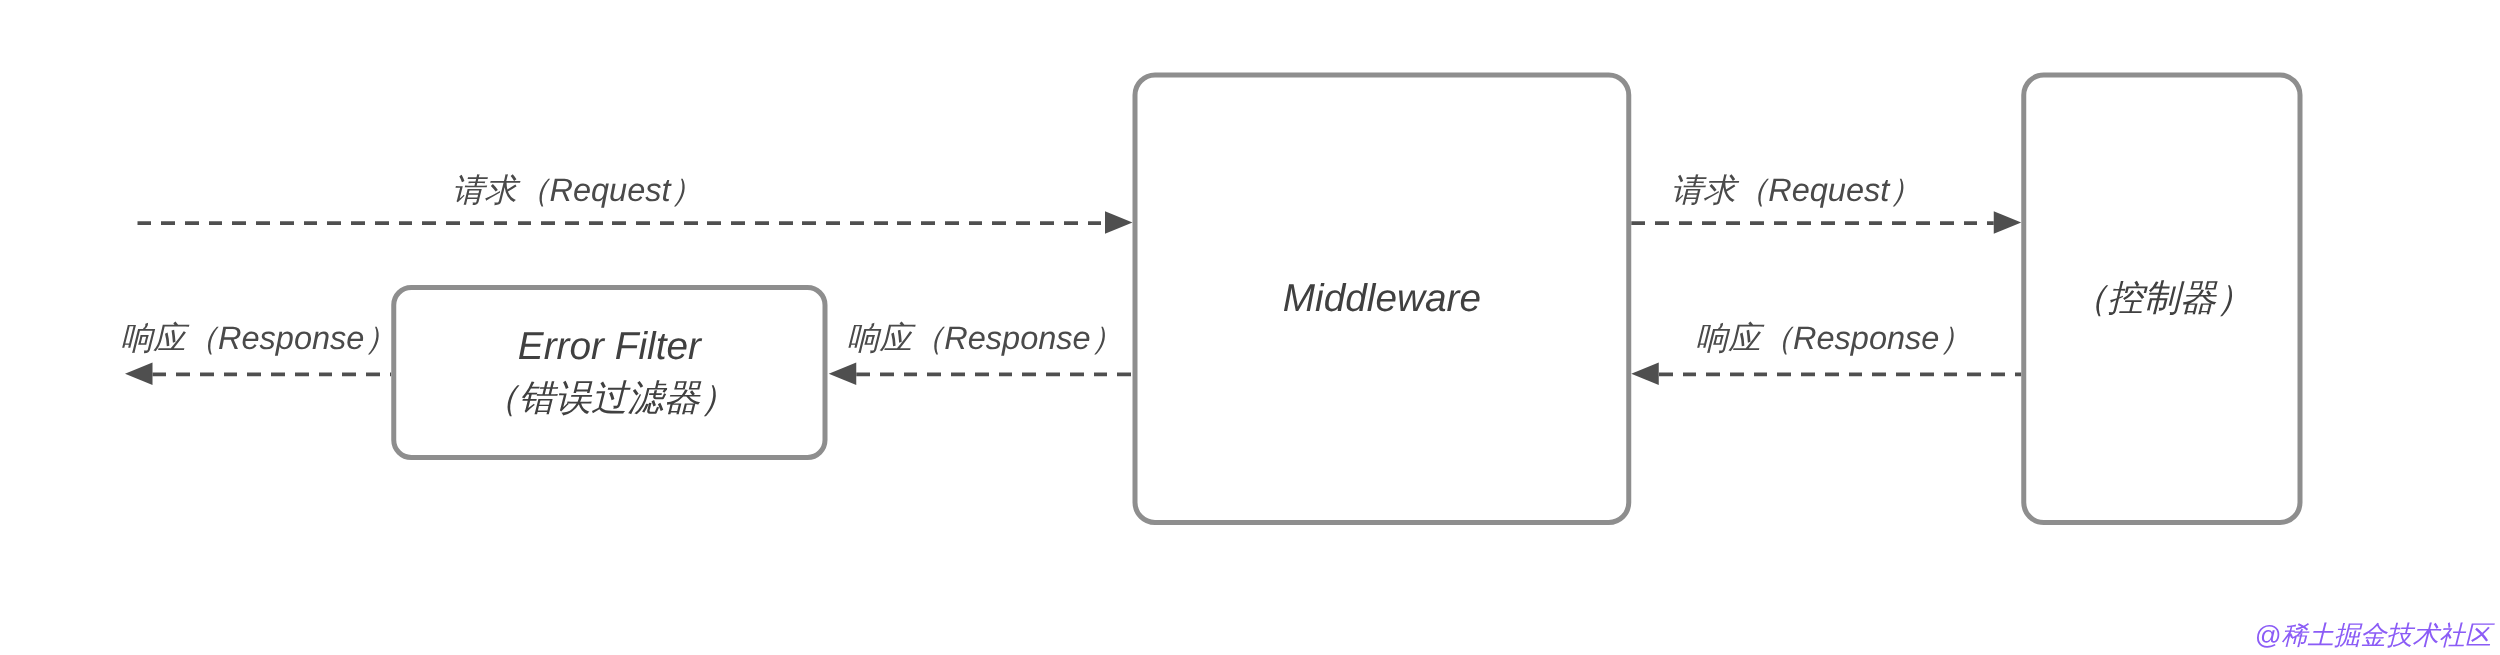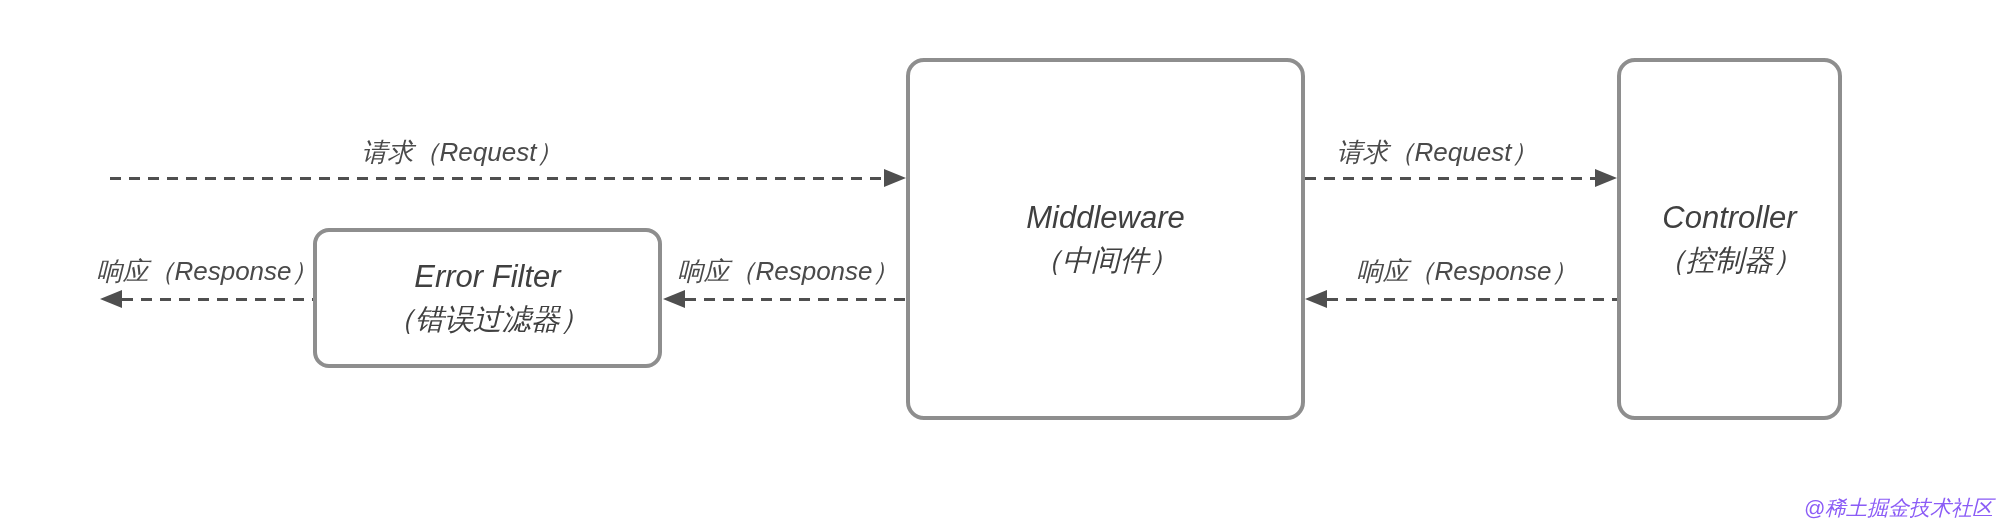--- a/index.html
+++ b/index.html
@@ -122,23 +122,21 @@
   <div class="dash dash-response-right"></div>
   <span class="edge-label lbl-response-right">响应（Response）</span>
 
   <div class="node node-error-filter">
     <div class="title">Error Filter</div>
     <div class="subtitle">（错误过滤器）</div>
   </div>
 
   <div class="node node-middleware">
     <div class="title">Middleware</div>
-    <div class="subtitle">（中间件）</div>
   </div>
 
   <div class="node node-controller">
-    <div class="title">Controller</div>
     <div class="subtitle">（控制器）</div>
   </div>
 
   <span class="watermark">@稀土掘金技术社区</span>
 
 </div>
 
 </body></html>

